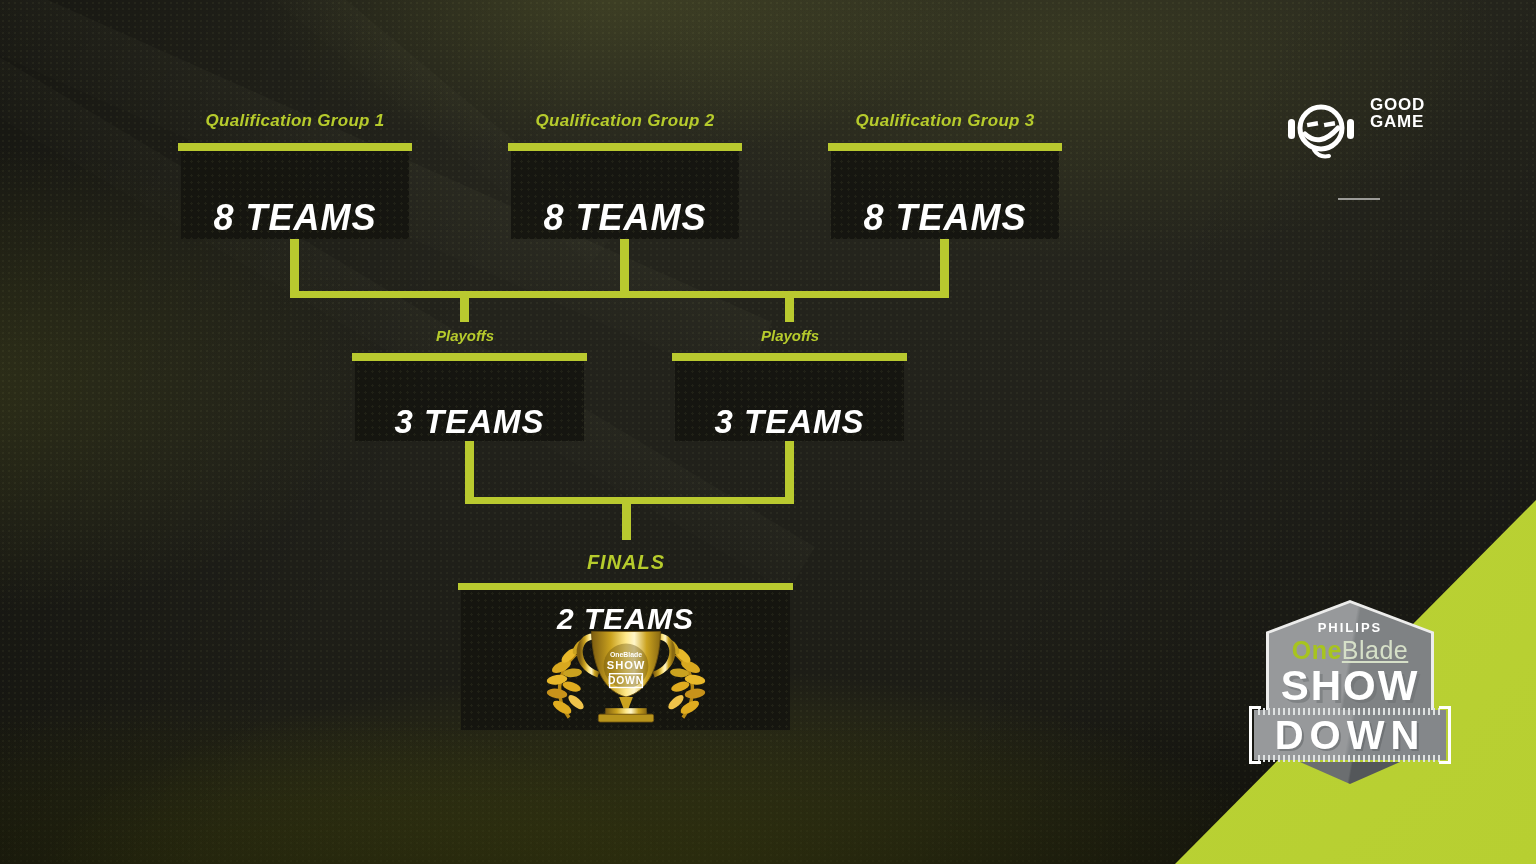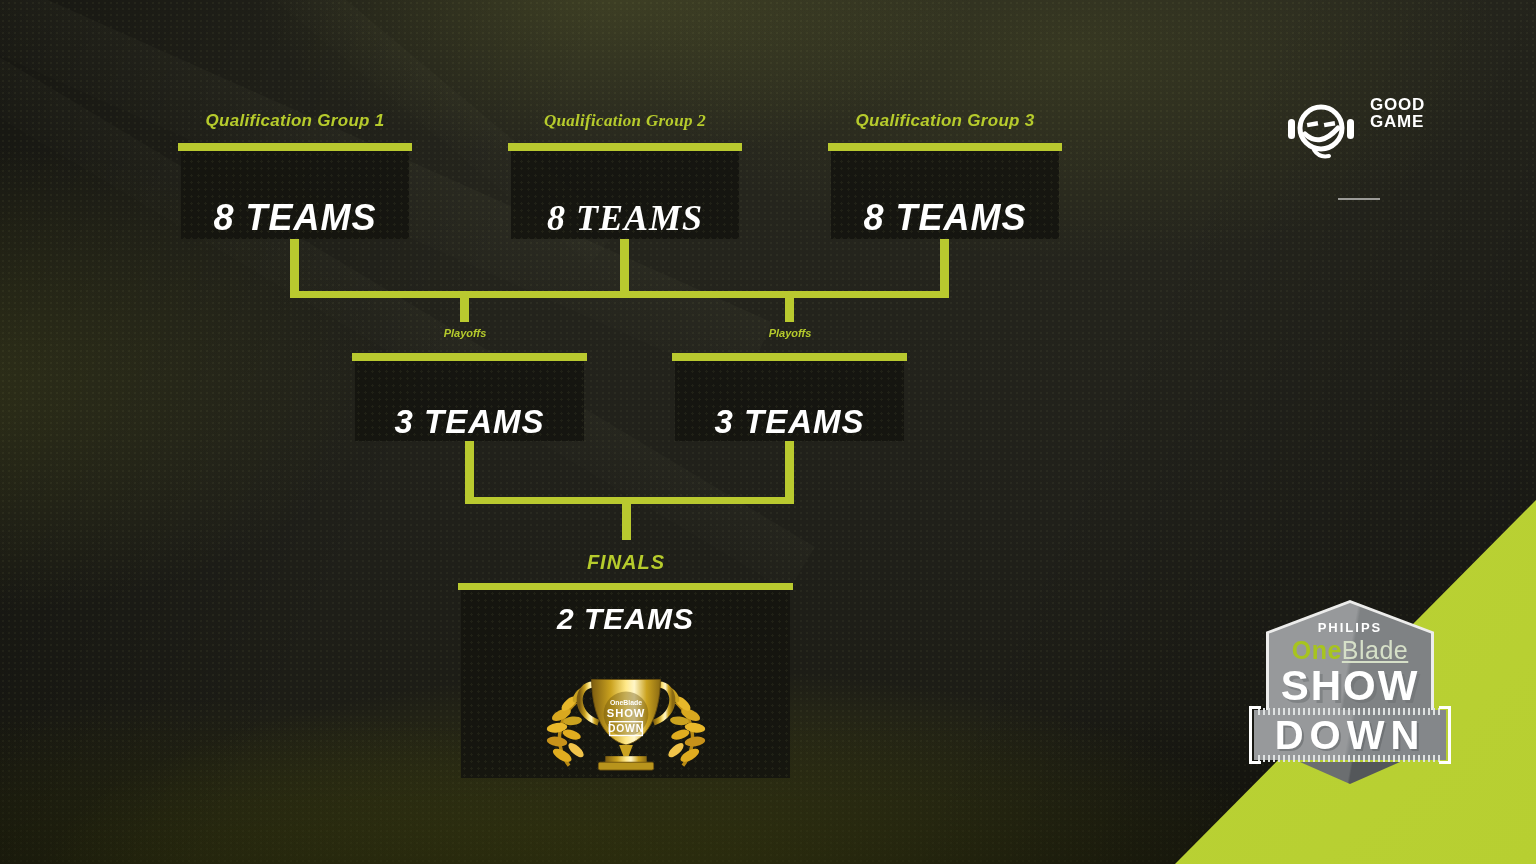--- a/index.html
+++ b/index.html
@@ -38,26 +38,26 @@
     background-size:7px 7px;
     display:flex;align-items:flex-end;justify-content:center;}
   .teams{color:#fff;font-weight:bold;font-style:italic;letter-spacing:1px;}
   .q .body{height:88px;} .q .teams{font-size:36px;}
   .p .body{height:80px;} .p .teams{font-size:33px;}
 
   .line{position:absolute;background:#b9c92f;}
 
   .plabel,.flabel{position:absolute;text-align:center;color:#b6cb2c;
     font-weight:bold;font-style:italic;}
-  .plabel{width:160px;font-size:11px;}
+  .plabel{width:160px;font-size:15px;}
   .flabel{width:200px;font-size:20px;letter-spacing:1px;}
 
   .finals{position:absolute;left:458px;top:583px;width:335px;}
   .finals .bar{height:7px;background:#b9c92f;}
-  .finals .body{margin:0 3px;height:188px;background:rgba(20,20,15,0.93);
+  .finals .body{margin:0 3px;height:140px;background:rgba(20,20,15,0.93);
     background-image:radial-gradient(rgba(205,215,135,0.06) 1px, transparent 1.2px);
     background-size:7px 7px;position:relative;}
   .finals .teams{position:absolute;left:0;right:0;top:12px;text-align:center;font-size:30px;}
   .finals svg.trophy{position:absolute;left:50%;transform:translateX(-50%);bottom:2px;}
 
   
   .gg{position:absolute;left:1286px;top:96px;display:flex;align-items:flex-start;}
   .gg .txt{margin-left:14px;color:#fff;font-weight:bold;font-size:17px;
     line-height:17px;letter-spacing:.8px;}
   .divider{position:absolute;left:1338px;top:198px;width:42px;height:2px;
@@ -111,21 +111,21 @@
   <div class="dots"></div>
   <div class="bottomshade"></div>
 
   <div class="qbox q" style="left:178px;top:143px;">
     <div class="lbl">Qualification Group 1</div>
     <div class="bar"></div>
     <div class="body">
         <span class="teams">8 TEAMS</span>
       </div>
   </div>
-  <div class="qbox q" style="left:508px;top:143px;font-family:Liberation Serif, serif;">
+  <div class="qbox q" style="left:508px;top:143px;">
     <div class="lbl">Qualification Group 2</div>
     <div class="bar"></div>
     <div class="body">
         <span class="teams">8 TEAMS</span>
       </div>
   </div>
   <div class="qbox q" style="left:828px;top:143px;">
     <div class="lbl">Qualification Group 3</div>
     <div class="bar"></div>
     <div class="body">

